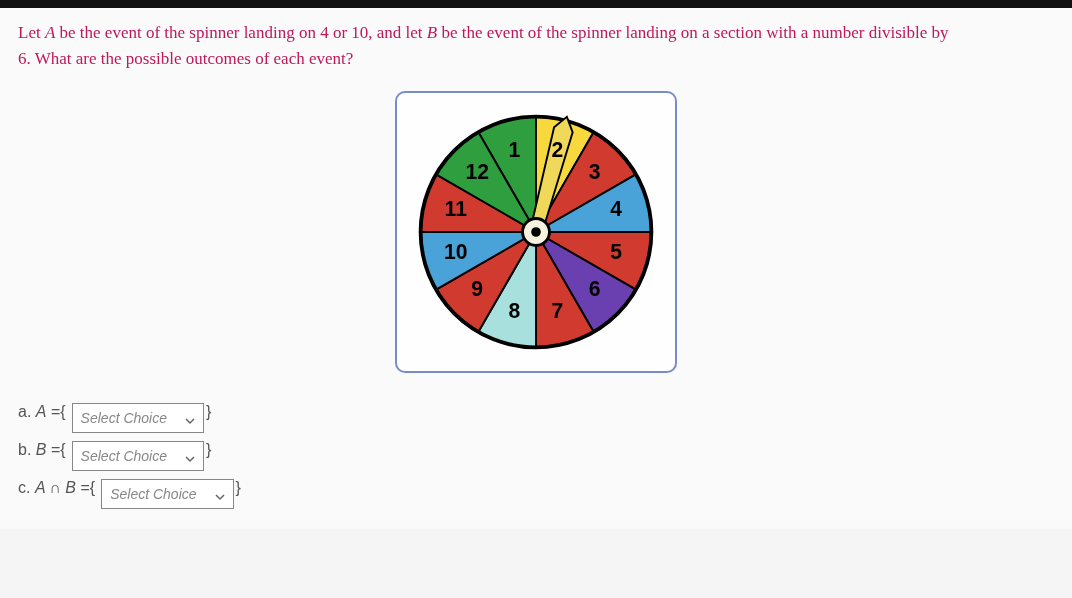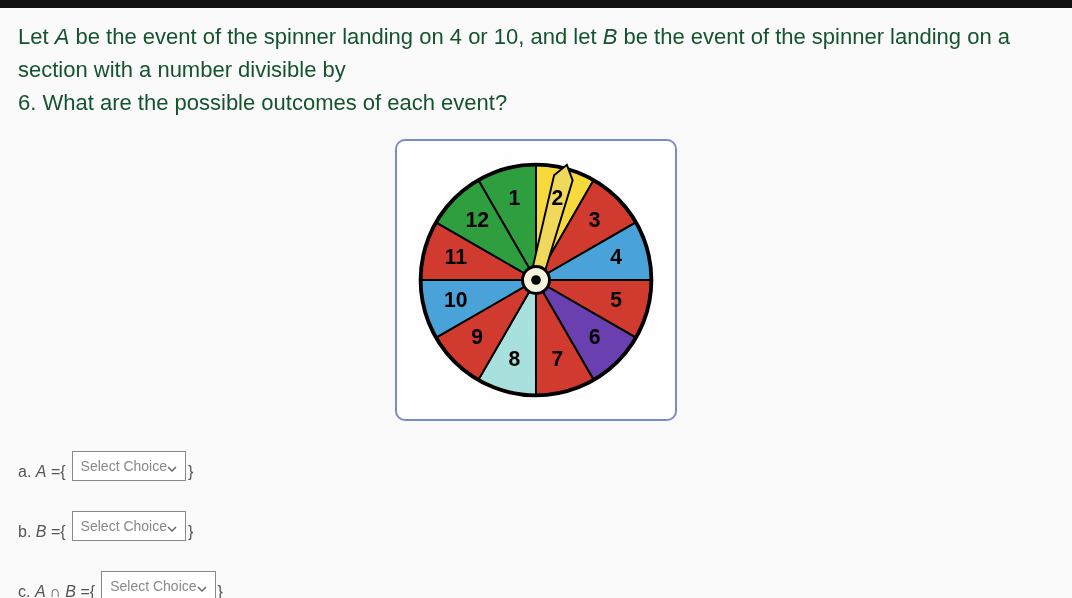--- a/index.html
+++ b/index.html
@@ -5,45 +5,46 @@
   * { box-sizing: border-box; margin: 0; padding: 0; }
   body {
     font-family: Arial, sans-serif;
     background: #f5f5f5;
     width: 1072px;
     height: 598px;
     overflow: hidden;
   }
   .top-bar { height: 8px; background: #111; }
   .content { padding: 12px 18px; background: #fafafa; }
-  .question-text { font-size: 22px; line-height: 1.5; color: #14532d; margin-bottom: 20px; }
+  .question-text { font-size: 17px; line-height: 1.5; color: #be185d; margin-bottom: 20px; font-family: Liberation Serif, serif; }
   .question-text .ital { font-style: italic; }
   .spinner-container { display: flex; justify-content: center; margin: 10px 0 30px; }
   .spinner-box {
     border: 2px solid #7a8cc7;
     border-radius: 10px;
     padding: 14px;
     background: #fefefe;
   }
   .spinner { position: relative; width: 250px; height: 250px; }
   .spinner svg { width: 100%; height: 100%; }
   .answers { margin-top: 20px; }
-  .answer-row { display: flex; align-items: flex-end; margin: 30px 0; font-size: 16px; color: #555; }
+  .answer-row { display: flex; align-items: flex-start; margin: 8px 0; font-size: 16px; color: #555; }
   .answer-label { margin-right: 6px; }
   .answer-label .var { font-style: italic; }
   .select-box {
     border: 1px solid #888;
     background: #fff;
     padding: 6px 8px;
     color: #888;
     font-size: 14px;
     display: inline-flex;
     align-items: center;
-    gap: 0;
+    gap: 18px;
     cursor: pointer;
+    font-style: italic;
   }
   .chevron {
     width: 10px; height: 10px;
     display: inline-block;
   }
   .brace { margin: 0 2px; color: #555; }
   .slice-label {
     font-family: Arial, sans-serif;
     font-size: 22px;
     font-weight: bold;

